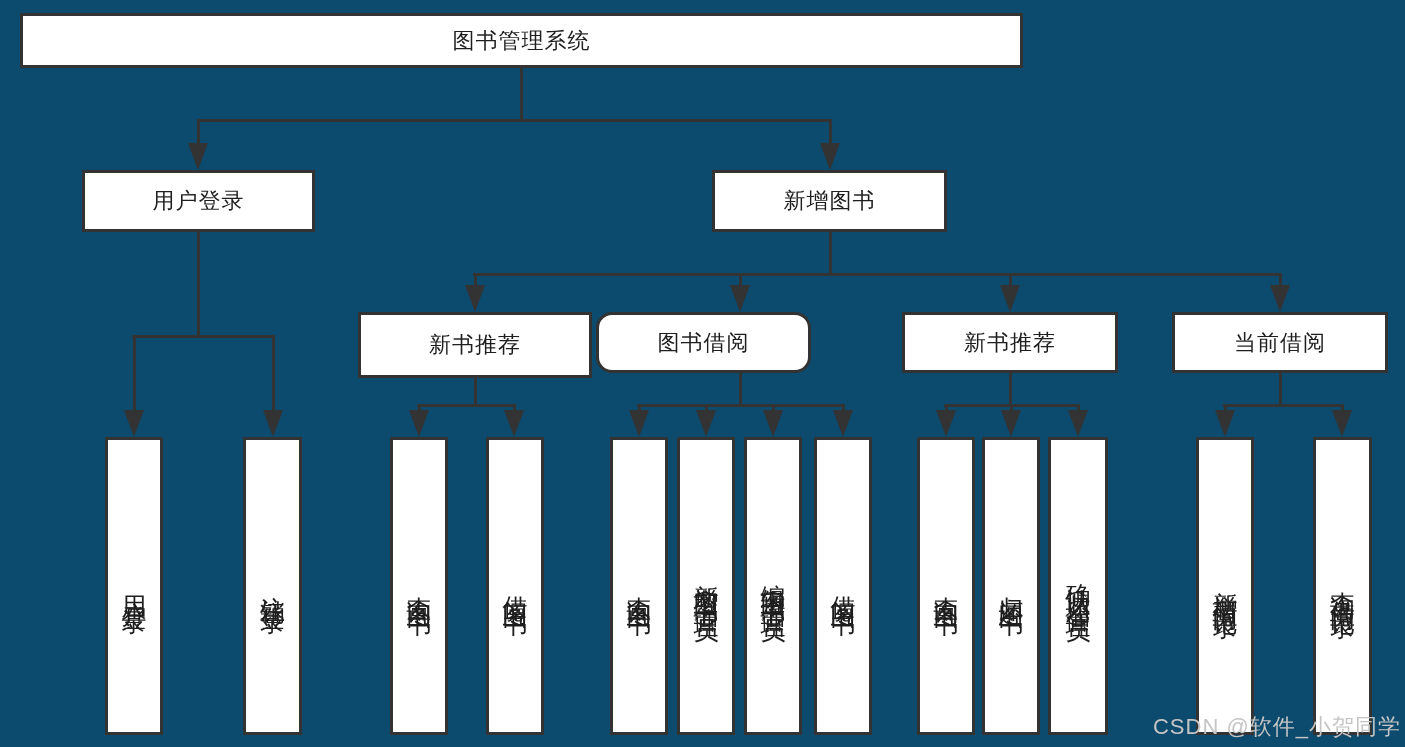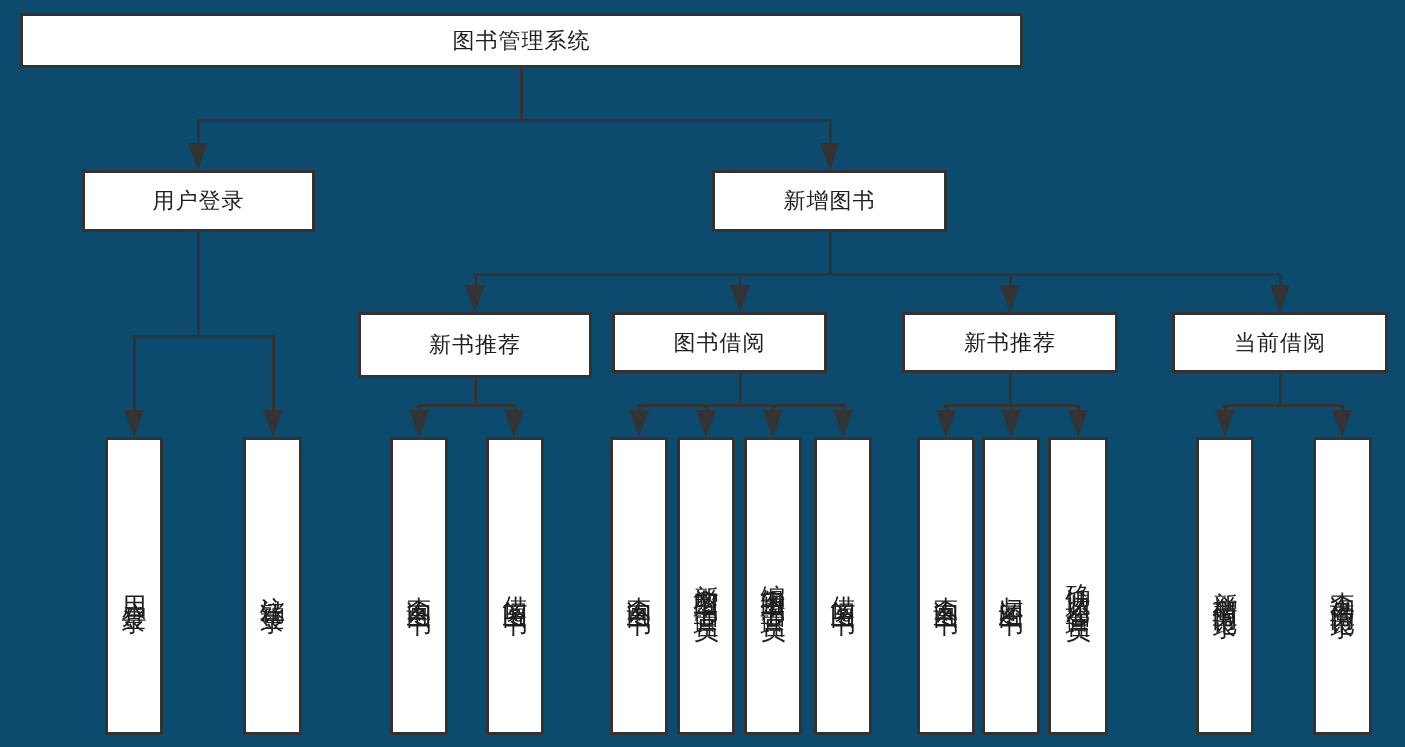--- a/index.html
+++ b/index.html
@@ -116,21 +116,21 @@
   <div class="vl" style="left:1341px;top:404px;height:12px;"></div>
   <div class="ar" style="left:1215px;top:410px;"></div>
   <div class="ar" style="left:1332px;top:410px;"></div>
 
   <div class="box" style="left:20px;top:13px;width:1003px;height:55px;">图书管理系统</div>
 
   <div class="box" style="left:82px;top:170px;width:233px;height:62px;">用户登录</div>
   <div class="box" style="left:712px;top:170px;width:235px;height:62px;">新增图书</div>
 
   <div class="box" style="left:358px;top:312px;width:234px;height:66px;">新书推荐</div>
-  <div class="box" style="left:612px;top:312px;width:215px;height:61px;">图书借阅</div>
+  <div class="box" style="left:596px;top:312px;width:215px;height:61px;border-radius:16px;">图书借阅</div>
   <div class="box" style="left:902px;top:312px;width:216px;height:61px;">新书推荐</div>
   <div class="box" style="left:1172px;top:312px;width:216px;height:61px;">当前借阅</div>
 
   <div class="leaf" style="left:105px;width:58px;">
     <span class="vtext">用户登录</span>
   </div>
   <div class="leaf" style="left:243px;width:59px;">
     <span class="vtext">注销登录</span>
   </div>
 
@@ -164,14 +164,15 @@
     <span class="vtext">确认归还（管理员）</span>
   </div>
 
   <div class="leaf" style="left:1196px;width:58px;">
     <span class="vtext">新增借阅记录</span>
   </div>
   <div class="leaf" style="left:1313px;width:59px;">
     <span class="vtext">查询借阅记录</span>
   </div>
 
+  <div class="watermark">CSDN @软件_小贺同学</div>
 
 </div>
 
 </body></html>

